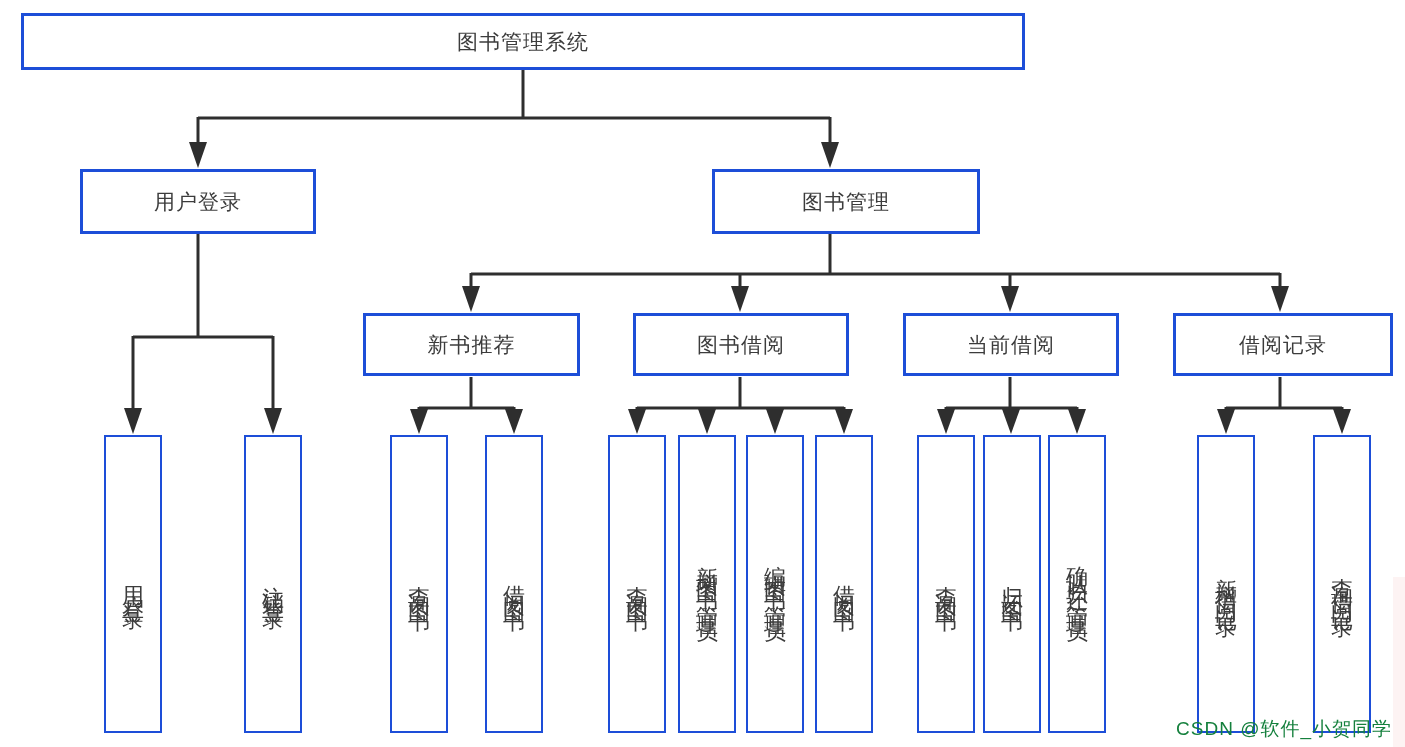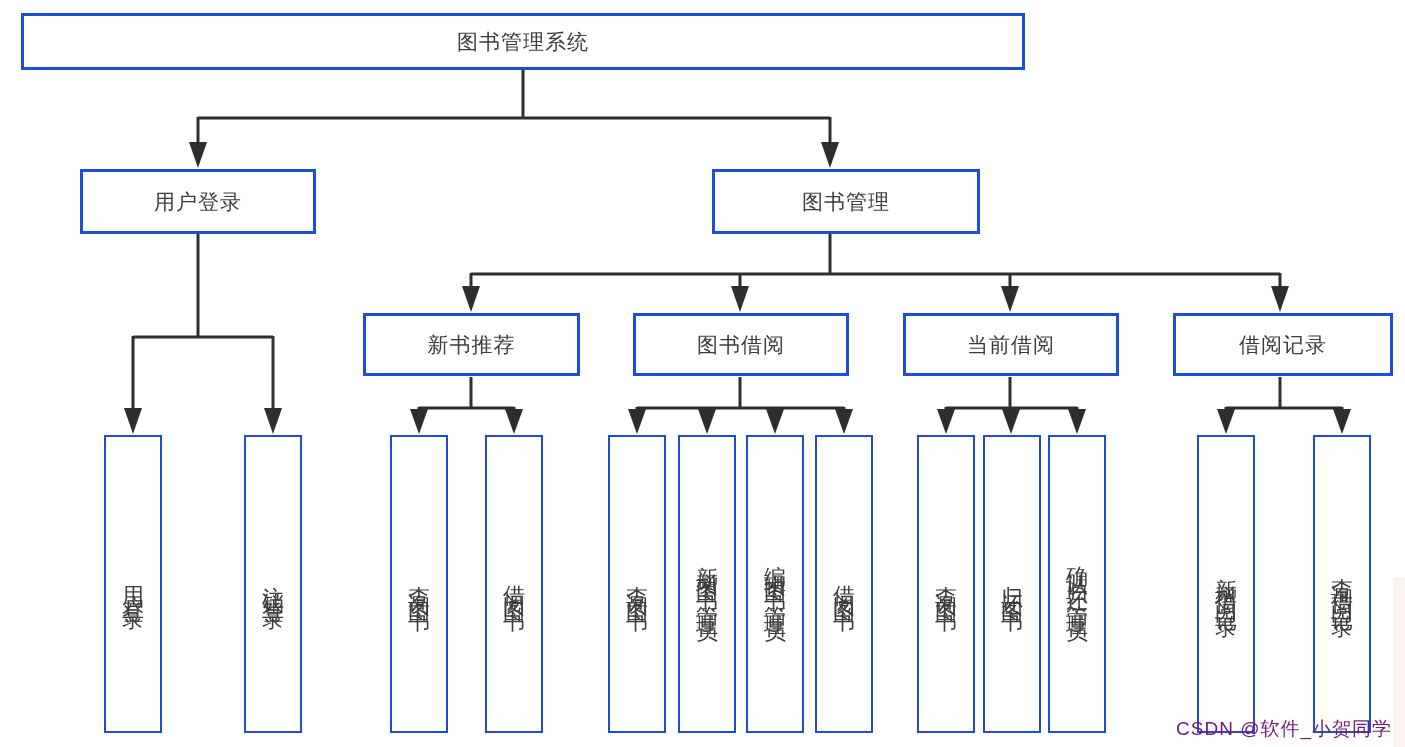--- a/index.html
+++ b/index.html
@@ -65,21 +65,21 @@
   .n-l-return        { left: 983px; }
   .n-l-confirm       { left: 1048px; }
   .n-l-add-rec       { left: 1197px; }
   .n-l-query-rec     { left: 1313px; }
 
   .watermark {
     position: absolute;
     right: 13px;
     bottom: 5px;
     font-size: 19px;
-    color: #701a75;
+    color: #15803d;
     letter-spacing: 1px;
     z-index: 5;
     white-space: nowrap;
   }
   .edge-tint {
     position: absolute;
     right: 0; bottom: 0;
     width: 12px; height: 170px;
     background: #fdf3f3;
     z-index: 0;

